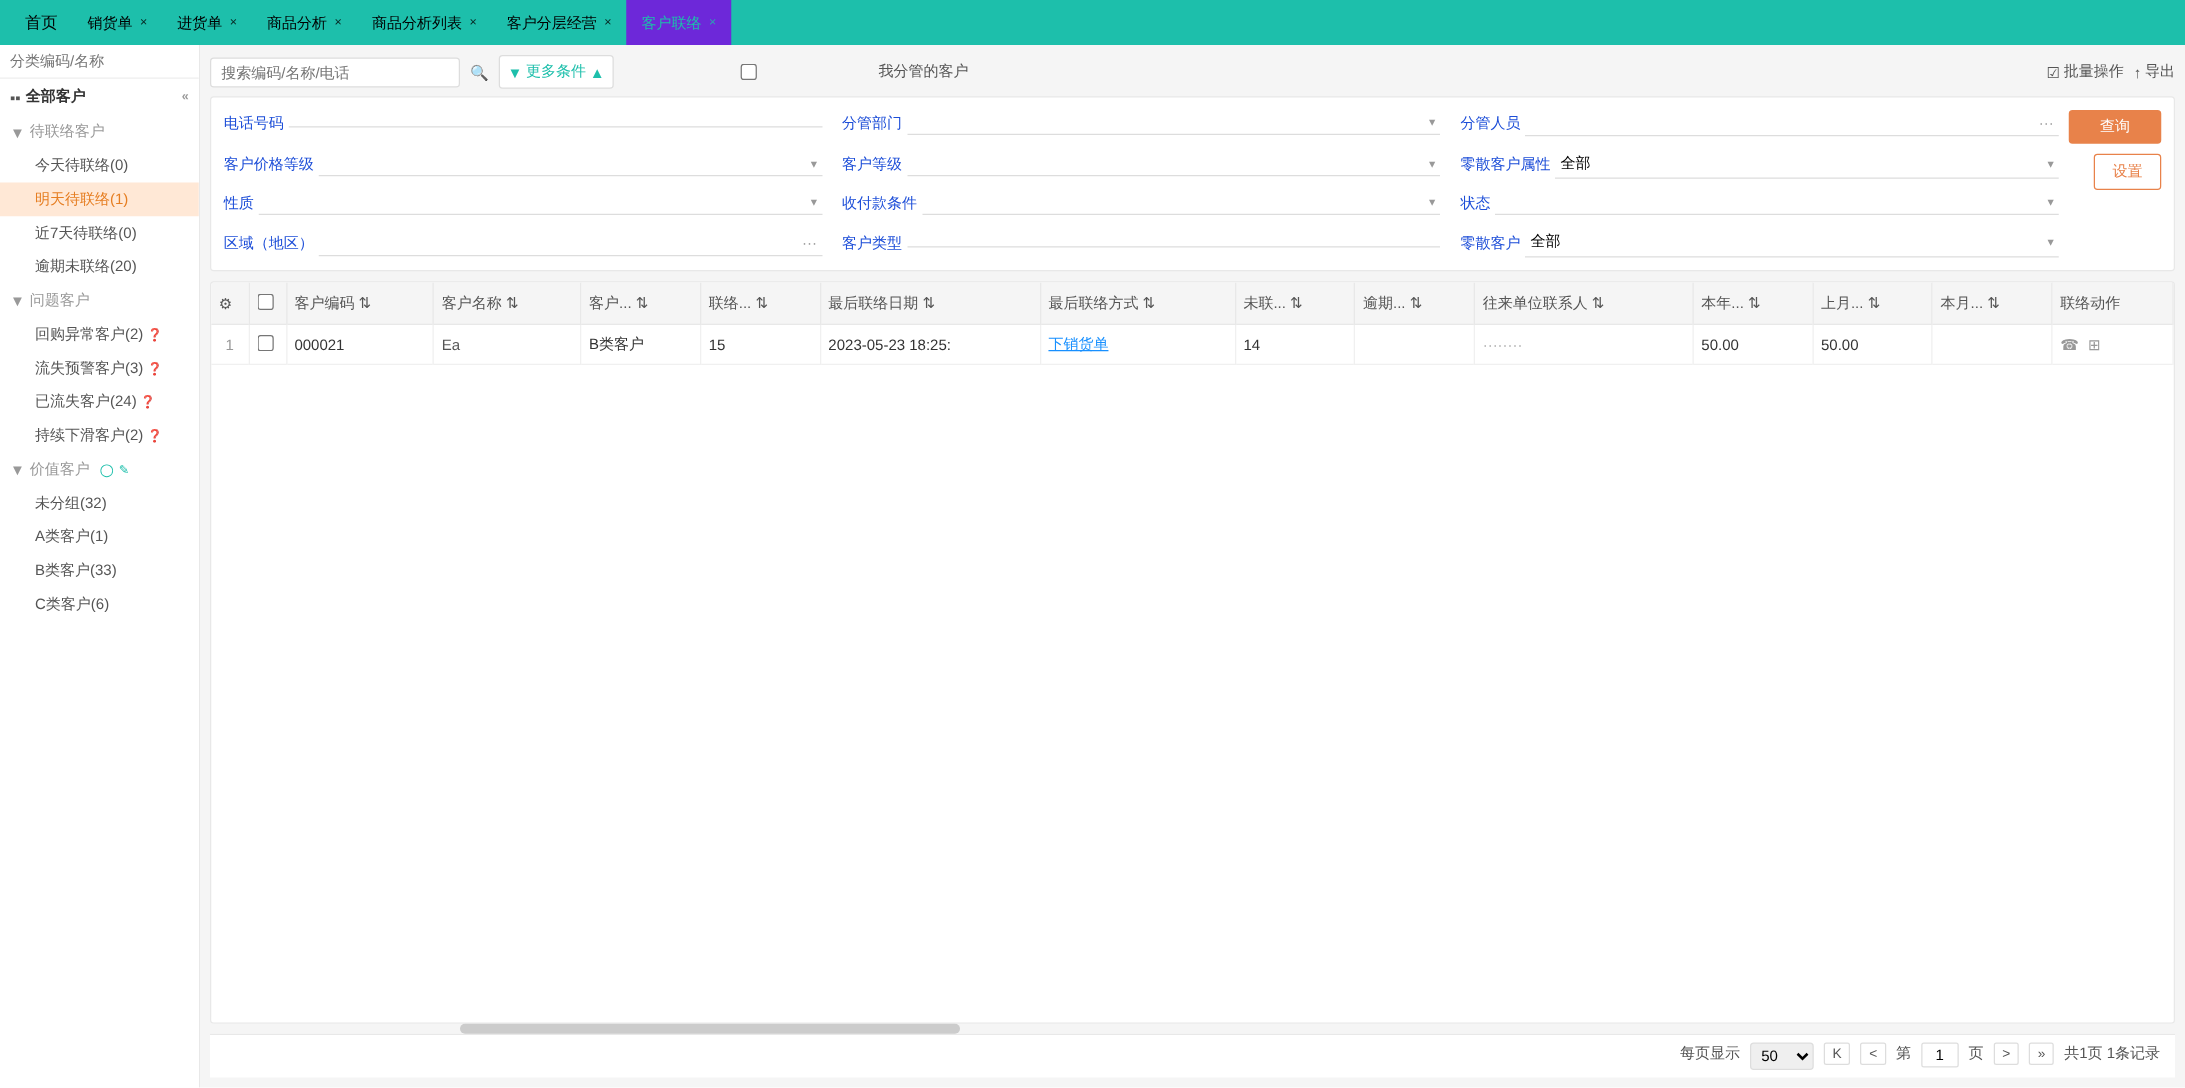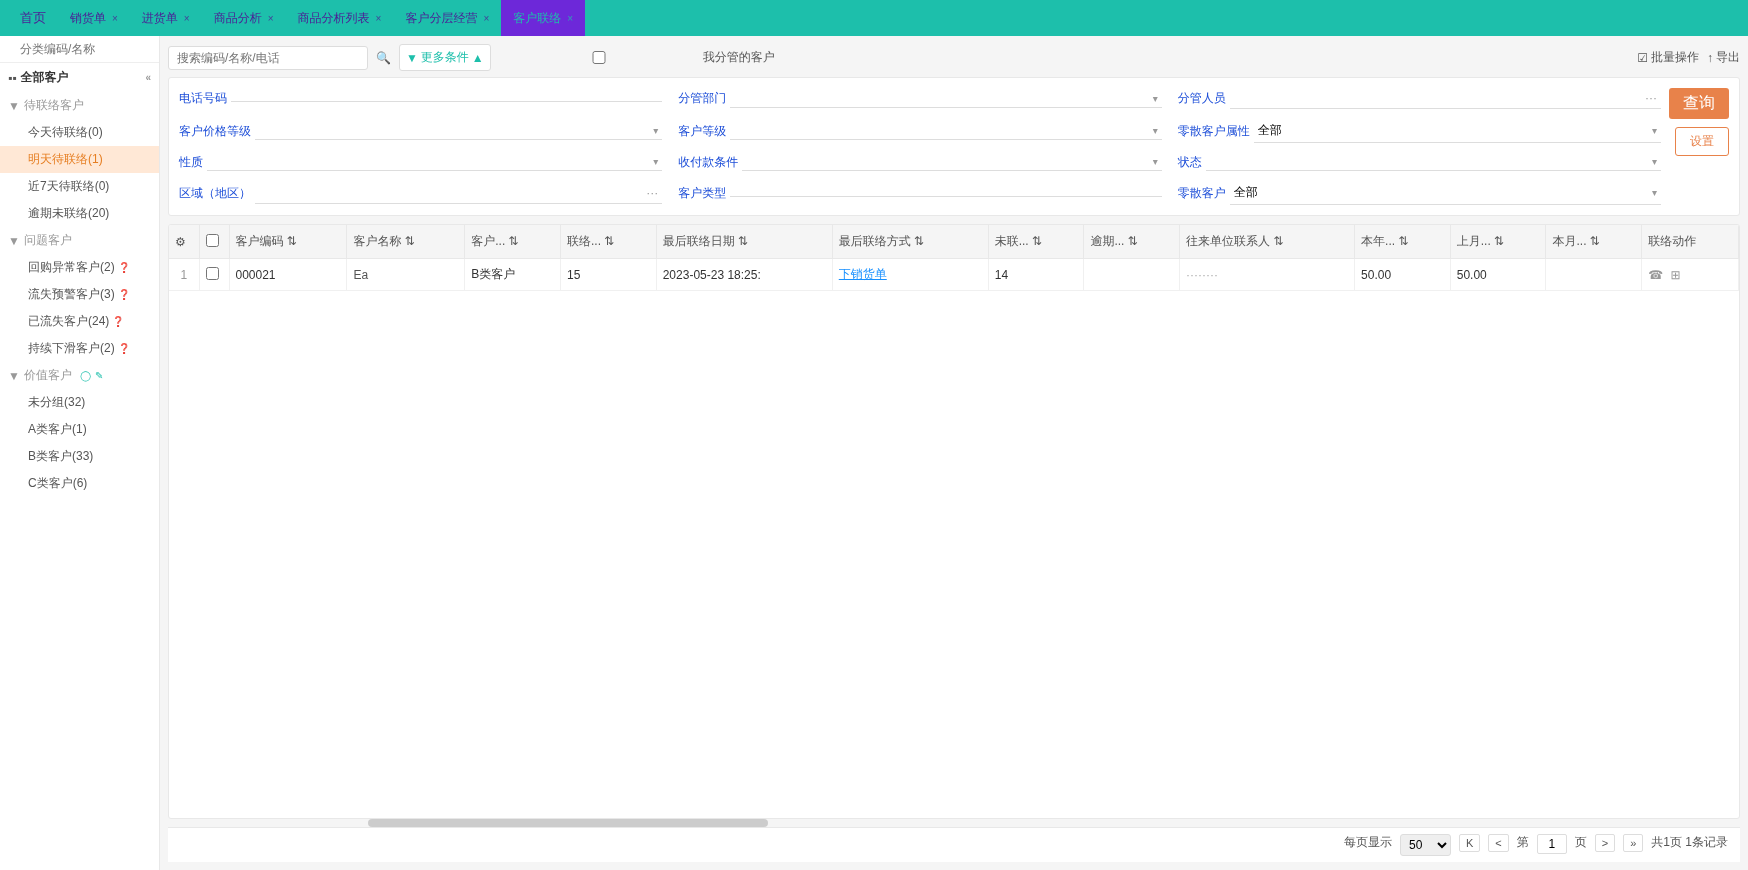--- a/index.html
+++ b/index.html
@@ -7,21 +7,21 @@
 
     
     .top-nav {
       background: #1dbfab;
       height: 36px;
       display: flex;
       align-items: center;
       padding: 0 8px;
     }
     .top-nav .nav-item {
-      color: #4c1d95;
+      color: #000000;
       padding: 0 12px;
       height: 36px;
       display: flex;
       align-items: center;
       cursor: pointer;
       white-space: nowrap;
       font-size: 13px;
     }
     .top-nav .nav-item.active { background: #6d28d9; color: #1dbfab; }
     .top-nav .nav-item .close-icon {
@@ -42,21 +42,21 @@
       width: 160px;
       background: #fff;
       border-right: 1px solid #e8e8e8;
       display: flex;
       flex-direction: column;
       overflow-y: auto;
     }
     .sidebar-search {
       display: flex;
       align-items: center;
-      padding: 6px 20px;
+      padding: 6px 8px;
       border-bottom: 1px solid #eee;
       gap: 4px;
     }
     .sidebar-search input {
       flex: 1;
       border: none;
       outline: none;
       font-size: 12px;
       color: #999;
     }
@@ -176,24 +176,24 @@
       align-items: center;
       cursor: pointer;
       min-width: 0;
     }
     .filter-cell .value .arrow { margin-left: auto; color: #999; font-size: 10px; }
     .filter-cell .value .dots { margin-left: auto; color: #999; }
     .btn-query {
       background: #e8824a;
       color: #fff;
       border: none;
-      padding: 5px 14px;
-      border-radius: 3px;
-      cursor: pointer;
-      font-size: 16px;
+      padding: 5px 25px;
+      border-radius: 3px;
+      cursor: pointer;
+      font-size: 12px;
     }
     .btn-setting {
       background: #fff;
       color: #e8824a;
       border: 1px solid #e8824a;
       padding: 5px 14px;
       border-radius: 3px;
       cursor: pointer;
       font-size: 12px;
       margin-top: 4px;

